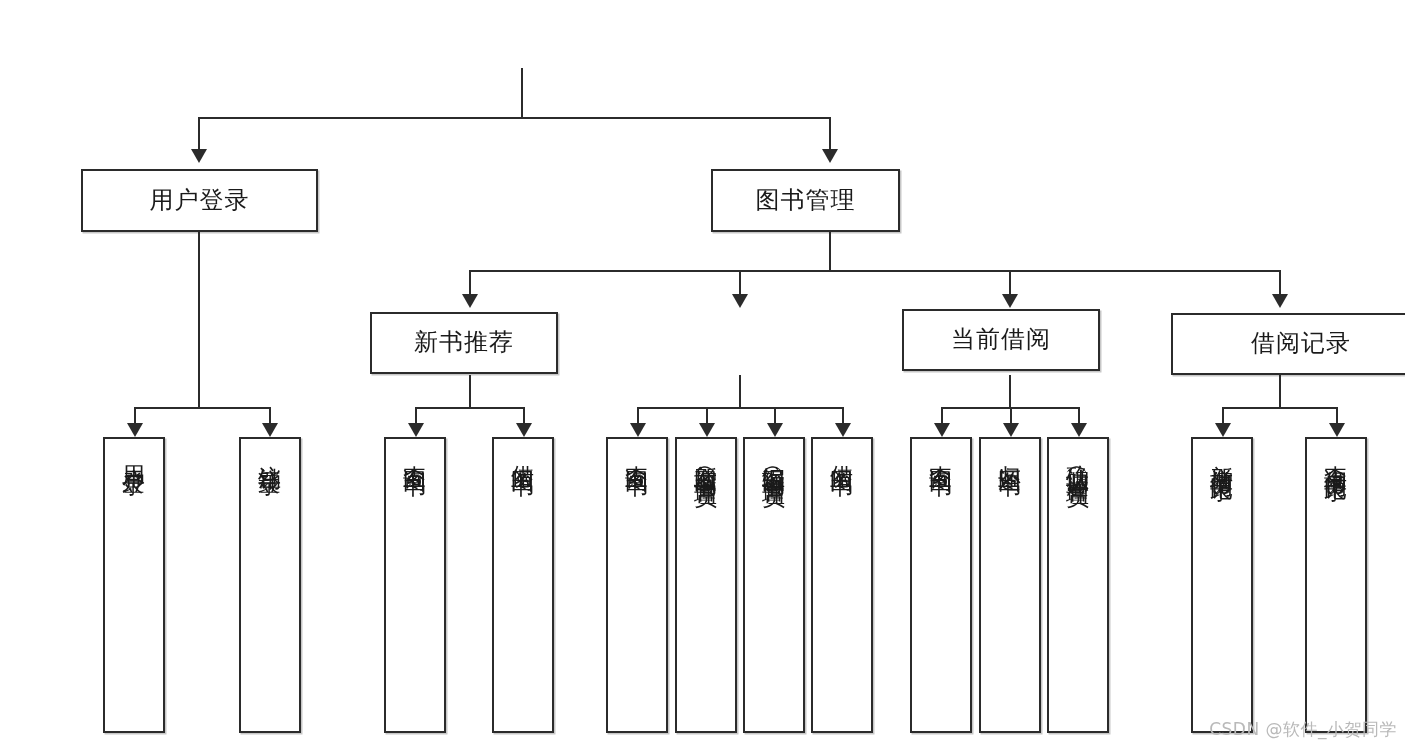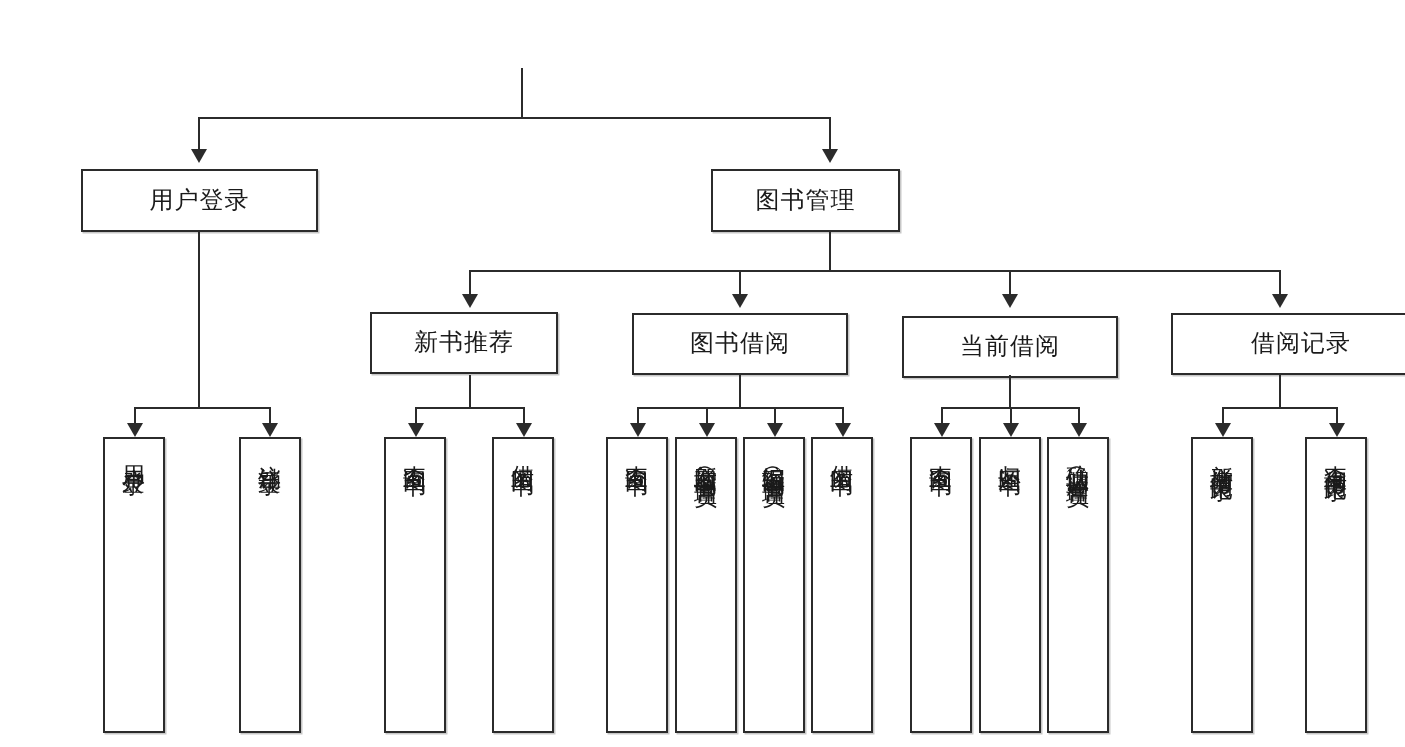--- a/index.html
+++ b/index.html
@@ -126,25 +126,22 @@
   <div class="ln v" style="left:1009px; top:270px; height:26px;"></div>
   <div class="arrow" style="left:1002px; top:294px;"></div>
 
   <div class="ln v" style="left:1279px; top:270px; height:26px;"></div>
   <div class="arrow" style="left:1272px; top:294px;"></div>
 
   <div class="node h" style="left:362px; top:312px; width:188px; height:62px;margin-left:8px;">
     <span class="lbl">新书推荐</span>
   </div>
 
-  <div class="node h" style="left:632px; top:313px; width:216px; height:62px;">
-    <span class="lbl">图书借阅</span>
-  </div>
-
-  <div class="node h" style="left:902px; top:316px; width:216px; height:62px;">
+
+  <div class="node h" style="left:902px; top:309px; width:198px; height:62px;">
     <span class="lbl">当前借阅</span>
   </div>
 
   <div class="node h" style="left:1171px; top:313px; width:260px; height:62px;">
     <span class="lbl">借阅记录</span>
   </div>
 
   <div class="ln v" style="left:469px; top:375px; height:33px;"></div>
   <div class="ln h" style="left:415px; top:407px; width:110px;"></div>
   <div class="ln v" style="left:415px; top:407px; height:18px;"></div>
@@ -216,14 +213,15 @@
     <span class="lbl">确认归还（管理员）</span>
   </div>
 
   <div class="node v" style="left:1191px; top:437px; width:62px; height:296px;">
     <span class="lbl">新增借阅记录</span>
   </div>
   <div class="node v" style="left:1305px; top:437px; width:62px; height:296px;">
     <span class="lbl">查询借阅记录</span>
   </div>
 
+  <div id="watermark">CSDN @软件_小贺同学</div>
 
 </div>
 
 </body></html>

